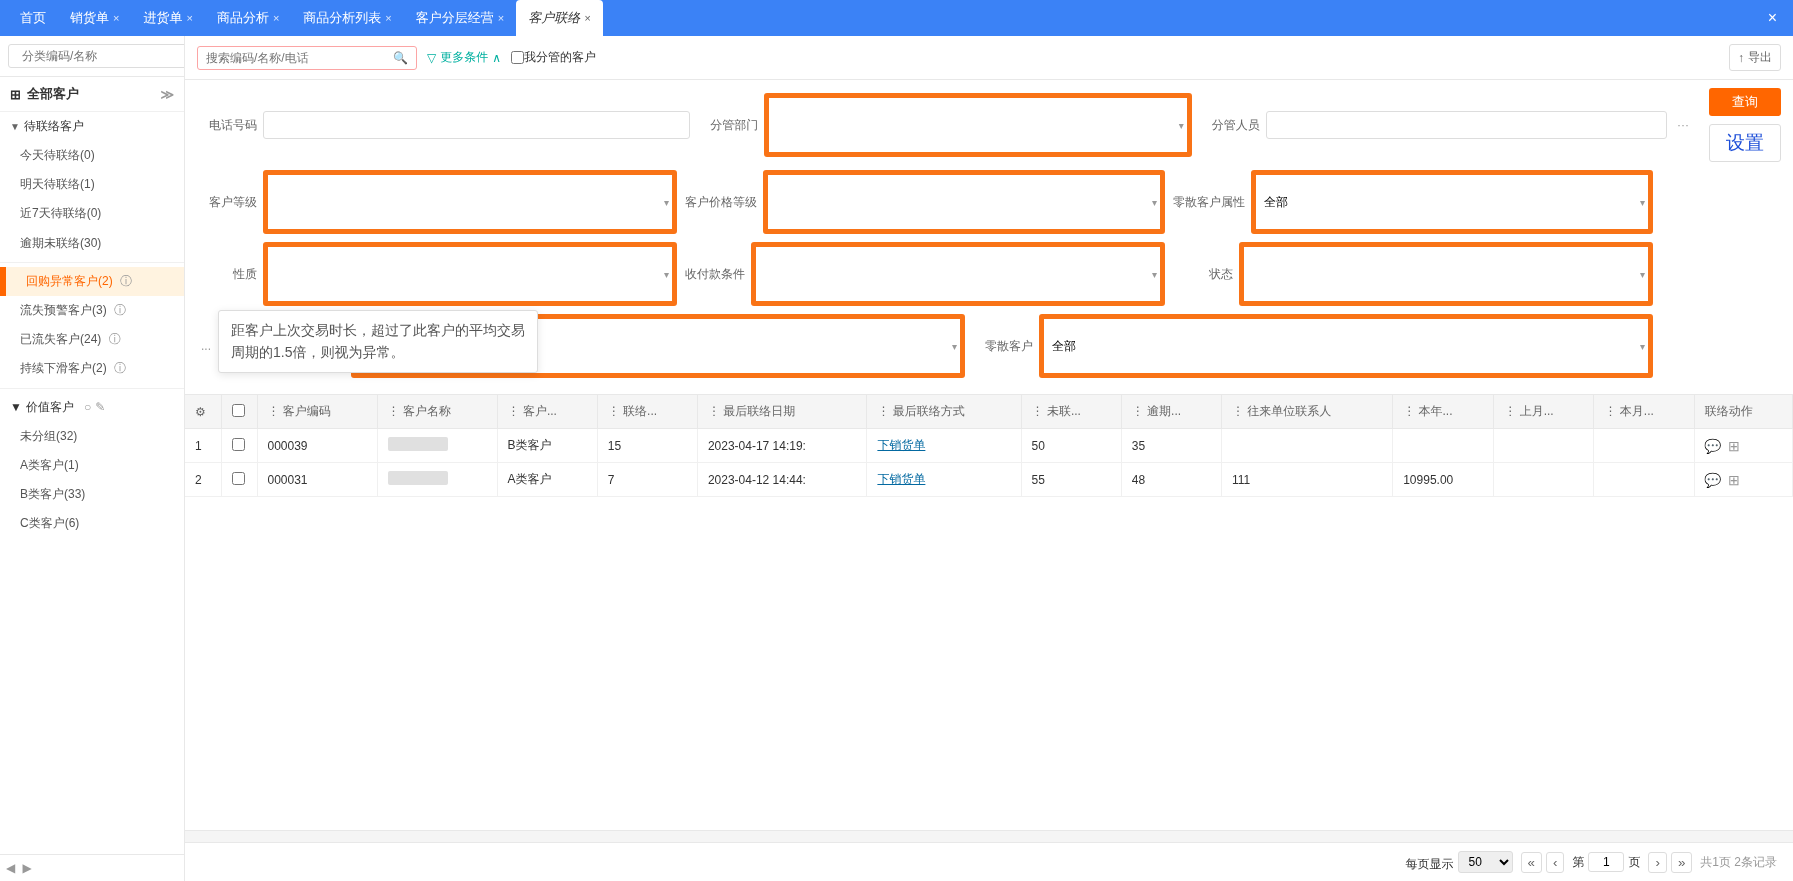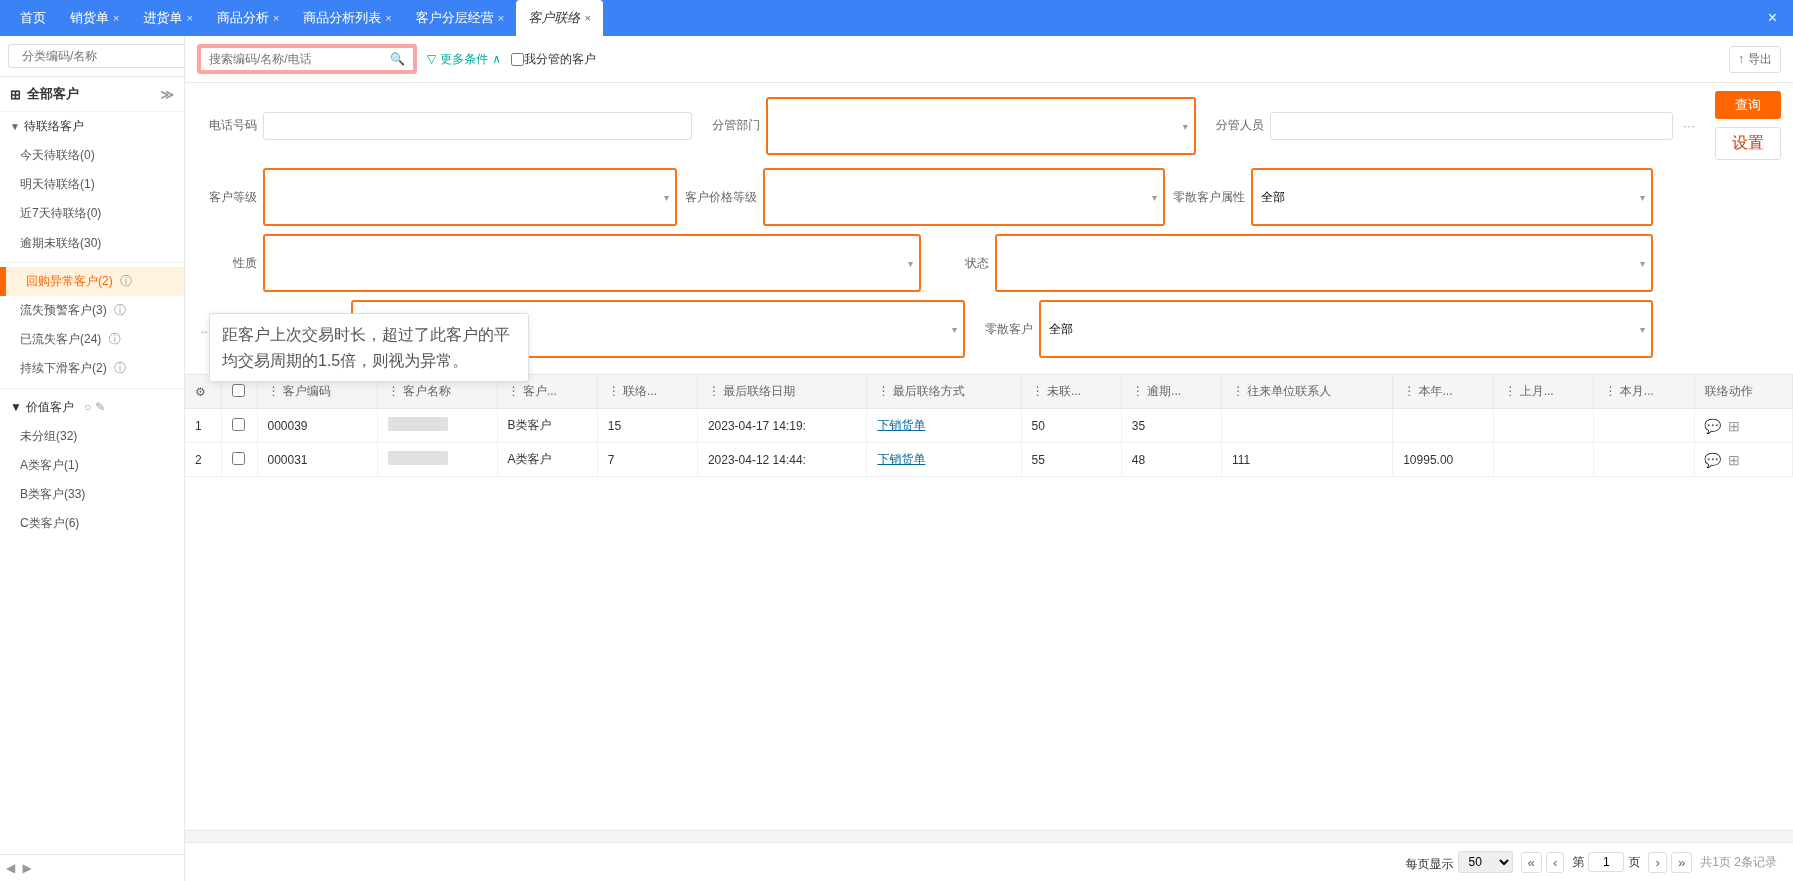--- a/index.html
+++ b/index.html
@@ -59,21 +59,21 @@
 
     
     .content { flex: 1; display: flex; flex-direction: column; overflow: hidden; background: #f5f5f5; }
 
     
     .filter-toolbar {
       background: #fff; padding: 8px 12px; display: flex; align-items: center; gap: 10px;
       border-bottom: 1px solid #e8e8e8;
     }
     .filter-search-box {
-      display: flex; align-items: center; border: 4px solid #fca5a5; border-radius: 3px;
+      display: flex; align-items: center; border: 1px solid #fca5a5; border-radius: 3px;
       padding: 4px 8px; gap: 6px; width: 220px;
     }
     .filter-search-box input { border: none; outline: none; font-size: 12px; width: 100%; }
     .more-conditions {
       display: flex; align-items: center; gap: 4px; color: #00b0a0; cursor: pointer; font-size: 12px;
     }
     .my-customers { display: flex; align-items: center; gap: 0; font-size: 12px; cursor: pointer; }
     .my-customers input[type=checkbox] { cursor: pointer; }
     .export-btn {
       margin-left: auto; display: flex; align-items: center; gap: 4px; color: #666;
@@ -92,42 +92,42 @@
       display: flex; align-items: center; flex: 1; gap: 6px;
     }
     .filter-label { color: #666; font-size: 12px; white-space: nowrap; min-width: 60px; text-align: right; }
     .filter-input {
       flex: 1; border: 1px solid #ddd; border-radius: 3px; padding: 4px 8px; font-size: 12px;
       outline: none; display: flex; align-items: center; justify-content: space-between; cursor: pointer;
       color: #999; min-height: 28px;
     }
     .select-wrapper { flex: 1; position: relative; }
     .select-wrapper select {
-      width: 100%; border: 2px solid #f97316; border-radius: 3px; padding: 20px 8px; font-size: 12px;
+      width: 100%; border: 5px solid #f97316; border-radius: 3px; padding: 20px 8px; font-size: 12px;
       outline: none; background: #fff; appearance: none; cursor: pointer; min-height: 28px;
     }
     .select-wrapper::after {
       content: '▾'; position: absolute; right: 8px; top: 50%; transform: translateY(-50%);
       color: #999; pointer-events: none; font-size: 10px;
     }
     .btn-query {
       background: #ff6600; color: #fff; border: none; border-radius: 3px; padding: 5px 16px;
       cursor: pointer; font-size: 13px; white-space: nowrap;
     }
     .btn-setting {
-      background: #fff; color: #c2410c; border: 1px solid #ddd; border-radius: 3px; padding: 5px 16px;
-      cursor: pointer; font-size: 16px; white-space: nowrap; margin-top: 4px;
+      background: #fff; color: #1d4ed8; border: 1px solid #ddd; border-radius: 3px; padding: 5px 16px;
+      cursor: pointer; font-size: 19px; white-space: nowrap; margin-top: 4px;
     }
     .more-dots { color: #999; cursor: pointer; padding: 0 4px; }
 
     
     .tooltip-box {
       position: absolute; background: #fff; border: 1px solid #ddd; border-radius: 3px;
-      padding: 8px 12px; font-size: 16px; color: #555; box-shadow: 0 2px 8px rgba(0,0,0,0.1);
-      z-index: 100; top: 230px; left: 24px; max-width: 320px; line-height: 1.6;
+      padding: 8px 12px; font-size: 14px; color: #555; box-shadow: 0 2px 8px rgba(0,0,0,0.1);
+      z-index: 100; top: 230px; left: 33px; max-width: 320px; line-height: 1.6;
     }
 
     
     .table-container {
       flex: 1; overflow: auto; background: #fff; margin: 0;
     }
     table { width: 100%; border-collapse: collapse; font-size: 12px; }
     thead tr { background: #f5f5f5; }
     th {
       padding: 8px 10px; text-align: left; border-bottom: 1px solid #e8e8e8;
@@ -345,20 +345,28 @@
               <option value="全部">全部</option>
             </select>
           </div>
         </div>
         <div style="width:120px;"></div>
       </div>
 
       <div class="filter-row">
         <div class="filter-cell">
           <span class="filter-label">性质</span>
+          <div class="select-wrapper" style="flex:1;">
+            <select>
+              <option value=""></option>
+            </select>
+          </div>
+        </div>
+        <div class="filter-cell">
+          <span class="filter-label">收付款条件</span>
           <div class="select-wrapper" style="flex:1;">
             <select>
               <option value=""></option>
             </select>
           </div>
         </div>
         <div class="filter-cell">
           <span class="filter-label">状态</span>
           <div class="select-wrapper" style="flex:1;">
             <select>

